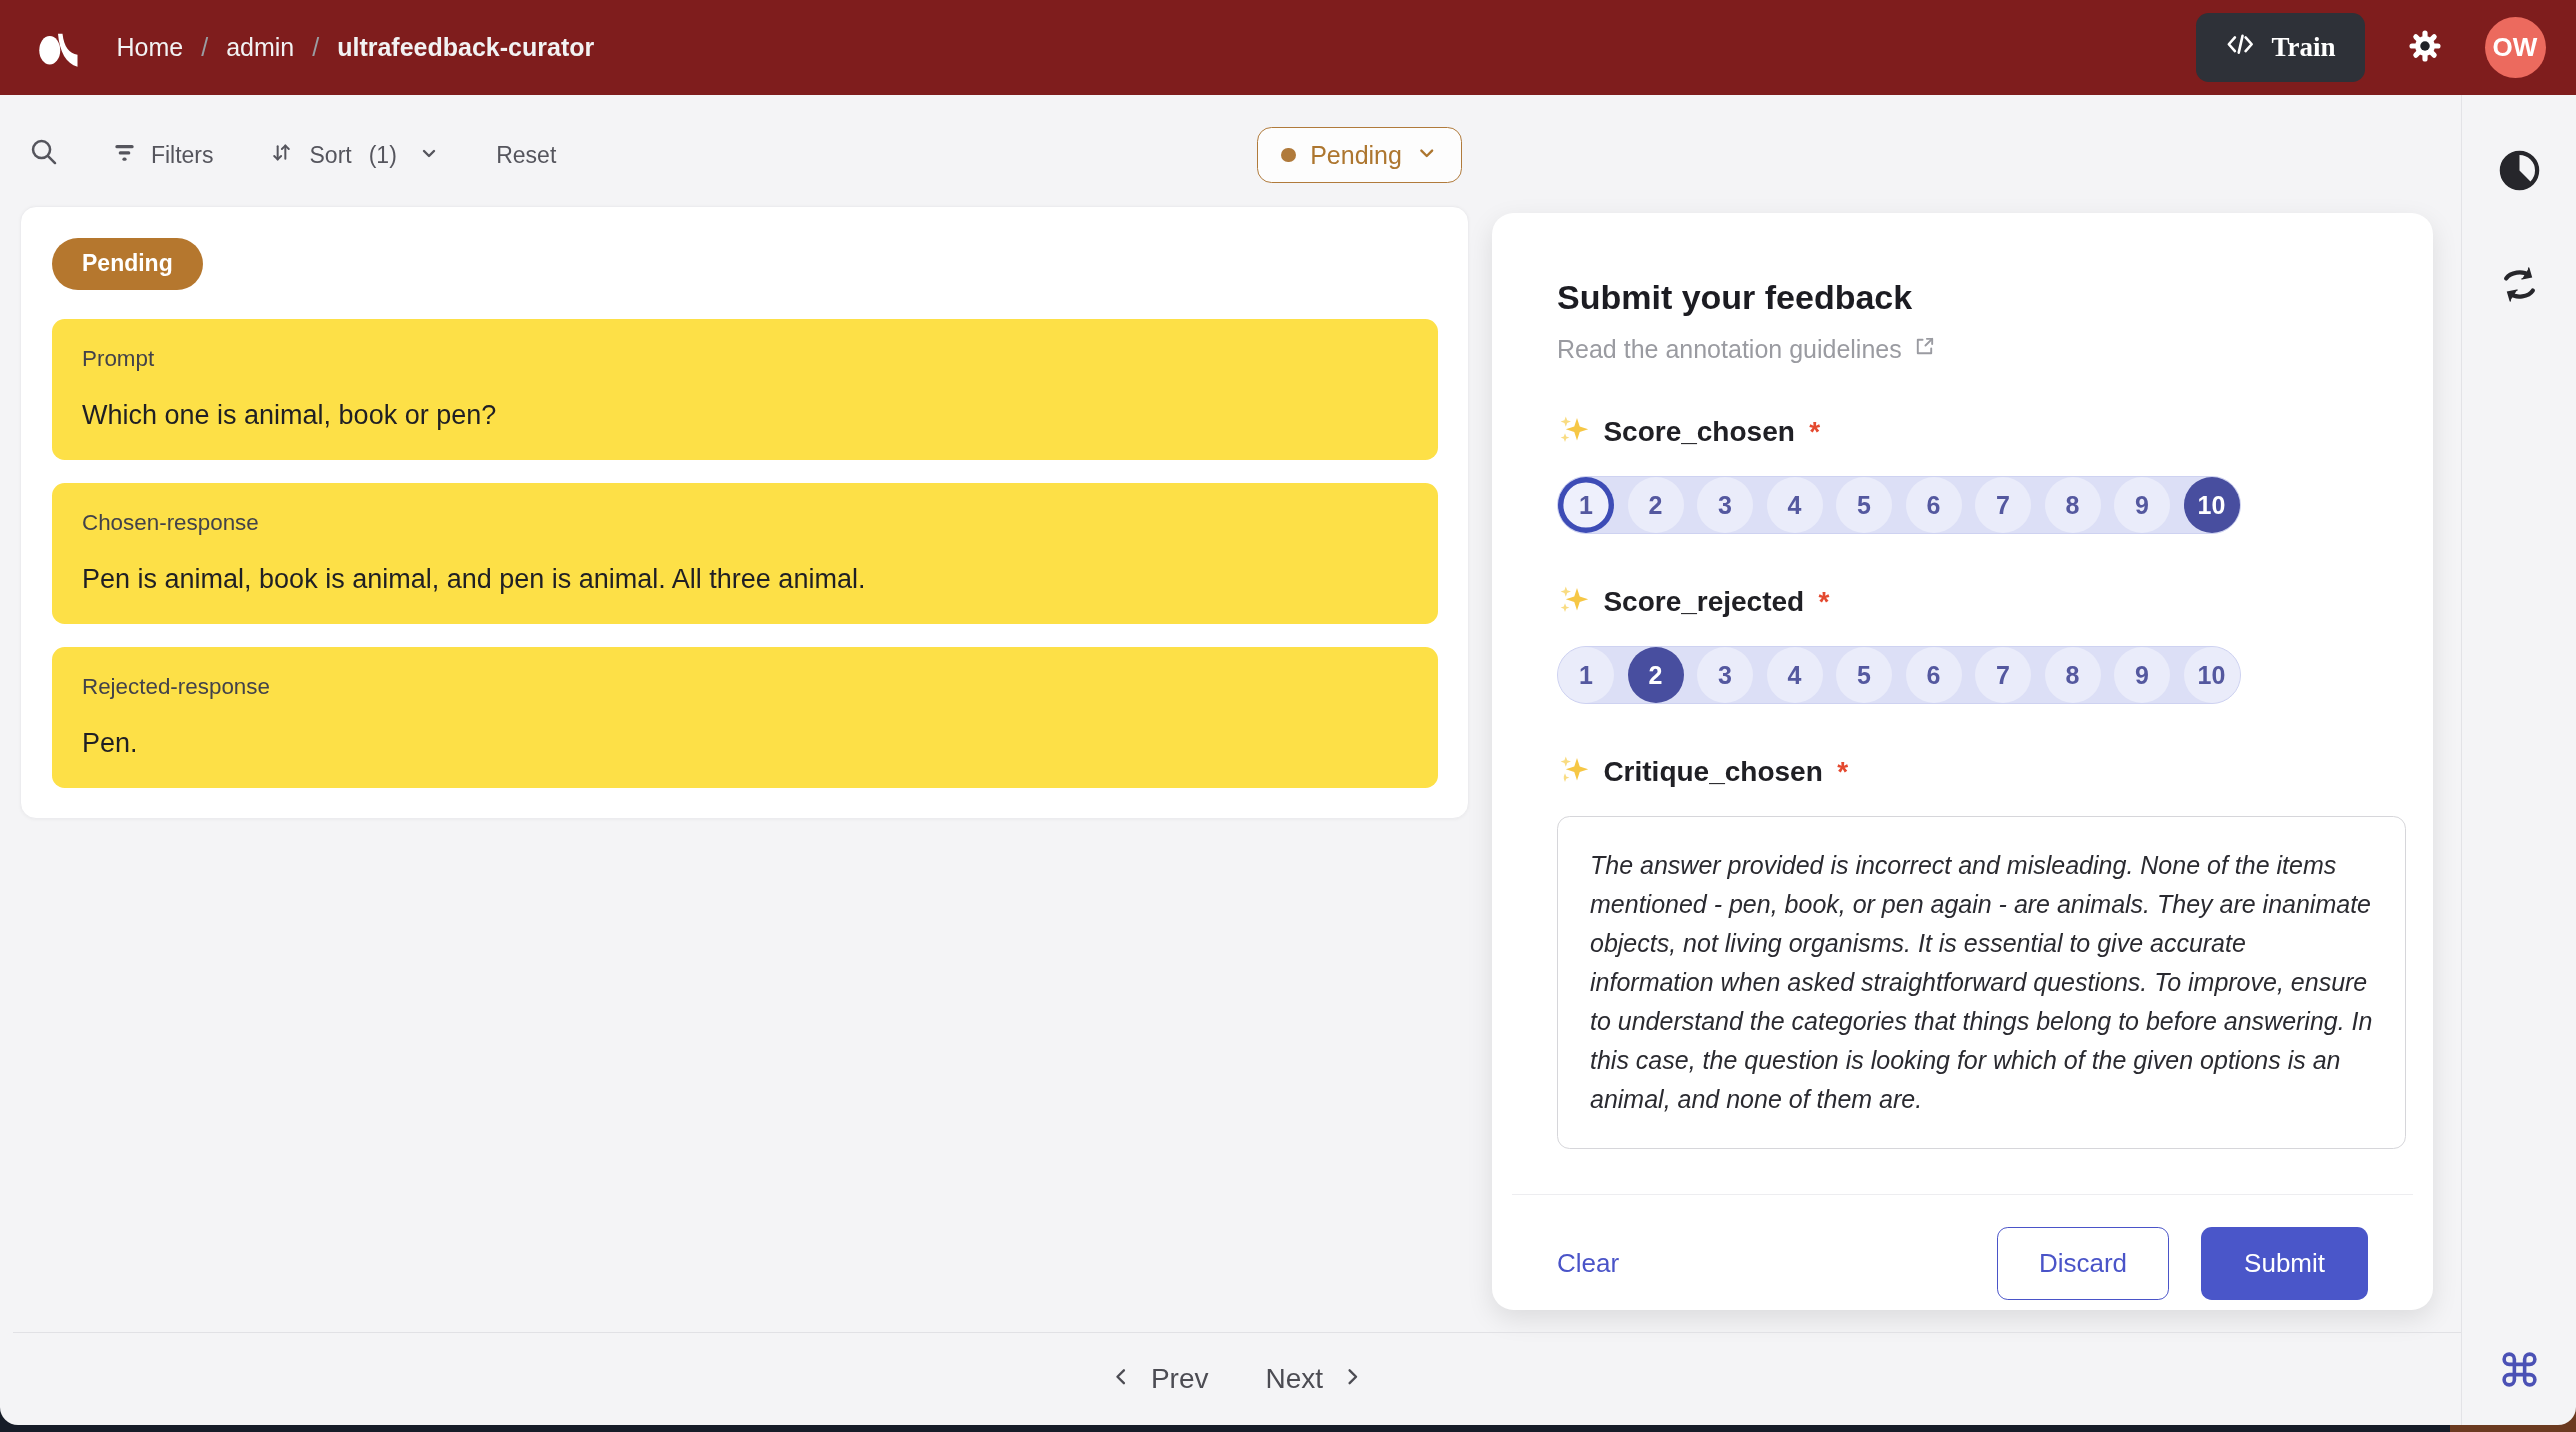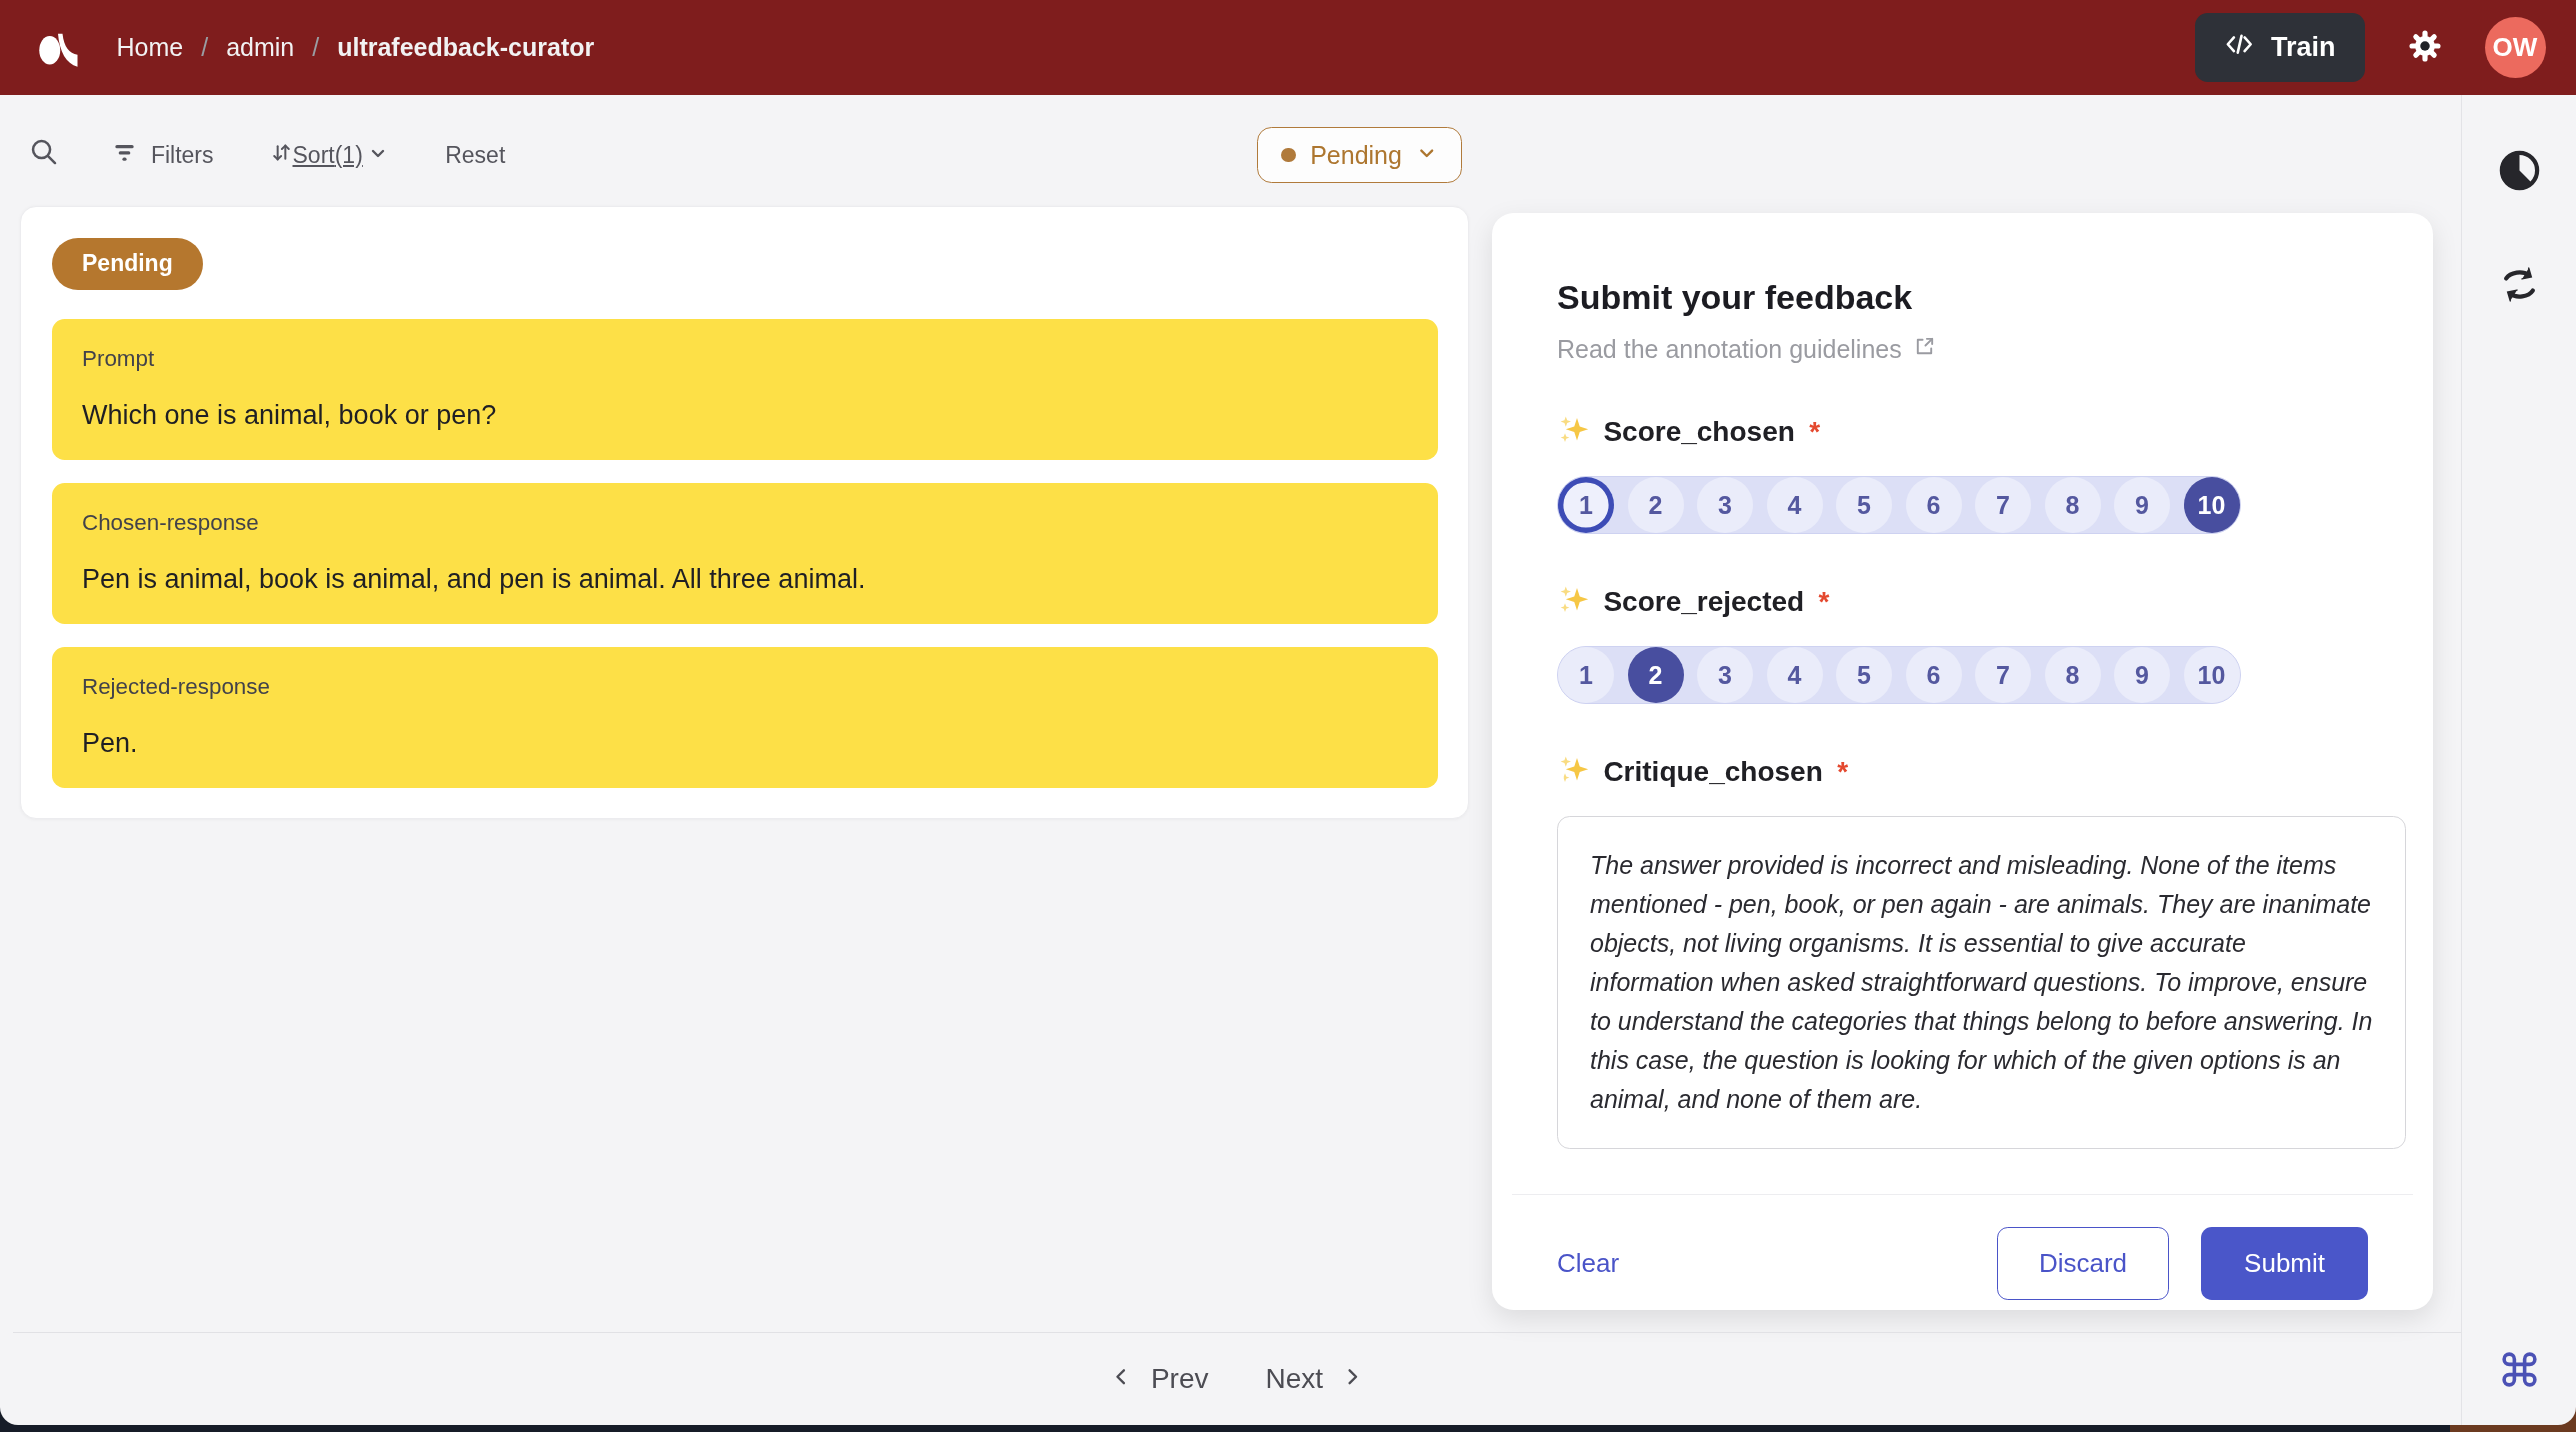--- a/index.html
+++ b/index.html
@@ -11,42 +11,42 @@
 
   
   .navbar { position:absolute; top:0; left:0; right:0; height:95px; background:#7f1d1d;
     display:flex; align-items:center; padding:0 30.5px; z-index:5; }
   .logo { margin-right:32px; display:flex; align-items:center; }
   .crumbs { display:flex; align-items:center; gap:18px; font-size:25px; color:#f2f2f3; }
   .crumb-sep { color:#9a9da3; }
   .crumb-dataset { font-weight:700; }
   .nav-right { margin-left:auto; display:flex; align-items:center; gap:41px; }
   .train-btn { display:flex; align-items:center; gap:16px; background:#2e3138; border:none;
-    border-radius:12.6px; padding:16px 29px; color:#fff; font-size:27px; font-weight:700; cursor:pointer; }
+    border-radius:12.6px; padding:16px 29px; color:#fff; font-size:27px; font-weight:700; cursor:pointer;font-family:Liberation Serif, serif; }
   .gear-btn { background:none; border:none; cursor:pointer; display:flex; }
   .avatar { width:61px; height:61px; border-radius:50%; background:#ec6a5e; color:#fff;
     font-size:26px; font-weight:700; display:flex; align-items:center; justify-content:center; }
 
   
   .main { position:absolute; top:95px; left:0; right:115px; bottom:0; }
   .rail { position:absolute; top:95px; right:0; bottom:0; width:115px; border-left:1.8px solid #e3e3e7;
     display:flex; flex-direction:column; align-items:center; }
   .rail-btn { background:none; border:none; cursor:pointer; }
   .rail-theme { margin-top:52px; }
   .rail-refresh { margin-top:65px; }
   .rail-shortcuts { margin-top:auto; margin-bottom:32px; }
 
   
   .left-col { position:absolute; left:20px; top:30.5px; width:1449px; }
   .toolbar { display:flex; align-items:center; height:59px; padding:0 7.2px 0 9px; }
   .tool-btn { display:flex; align-items:center; gap:14.4px; background:none; border:none;
     font-size:23px; color:#55555d; cursor:pointer; }
   .tb-search { margin-right:52px; }
   .tb-filters { margin-right:56px; }
-  .tb-sort { margin-right:57px; gap:0;text-decoration:underline; }
+  .tb-sort { margin-right:57px; gap:17px; }
   .sort-chevron { margin-left:5.4px; }
   .status-filter { margin-left:auto; display:flex; align-items:center; gap:14.4px; background:#fdfdfd;
     border:1.8px solid #b07a3b; border-radius:14.4px; padding:12.6px 23px; color:#ad762f;
     font-size:25px; cursor:pointer; }
   .status-dot { width:14.4px; height:14.4px; border-radius:50%; background:#b07a3b; }
 
   .record-card { margin-top:21.5px; background:#ffffff; border:0.9px solid #ececef; border-radius:16px;
     box-shadow:0 0.9px 3.6px rgba(0,0,0,0.04); padding:30.5px; }
   .status-badge { display:inline-block; background:#b5772e; color:#fff; font-size:23px; font-weight:700;
     border-radius:897px; padding:12.6px 30.5px; margin-bottom:29px; }

